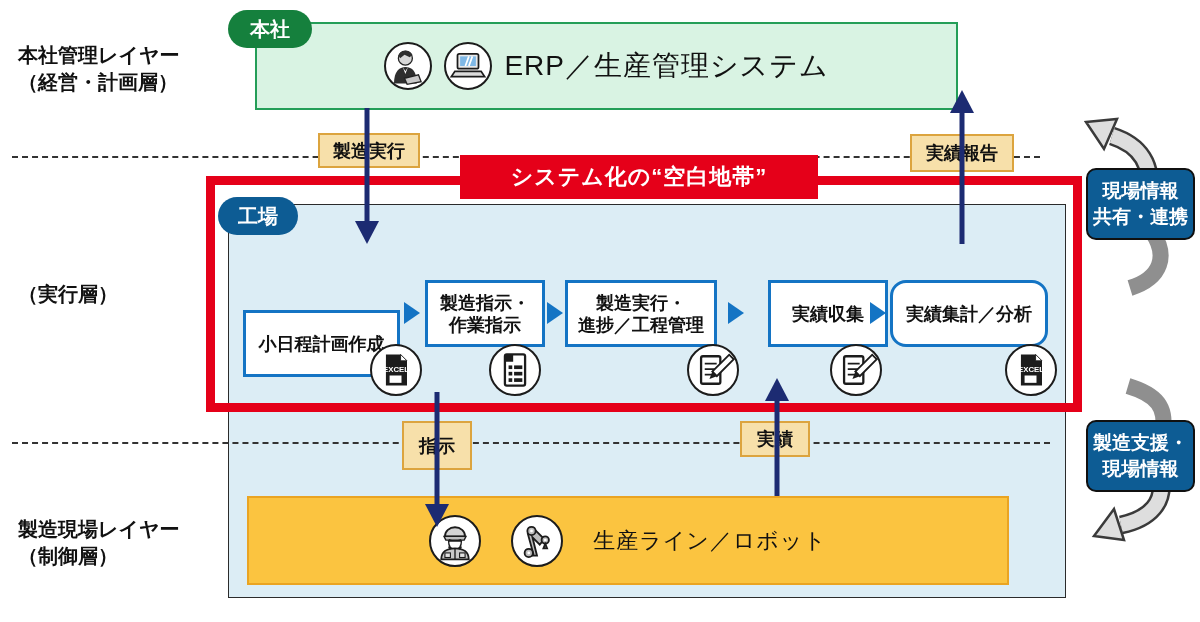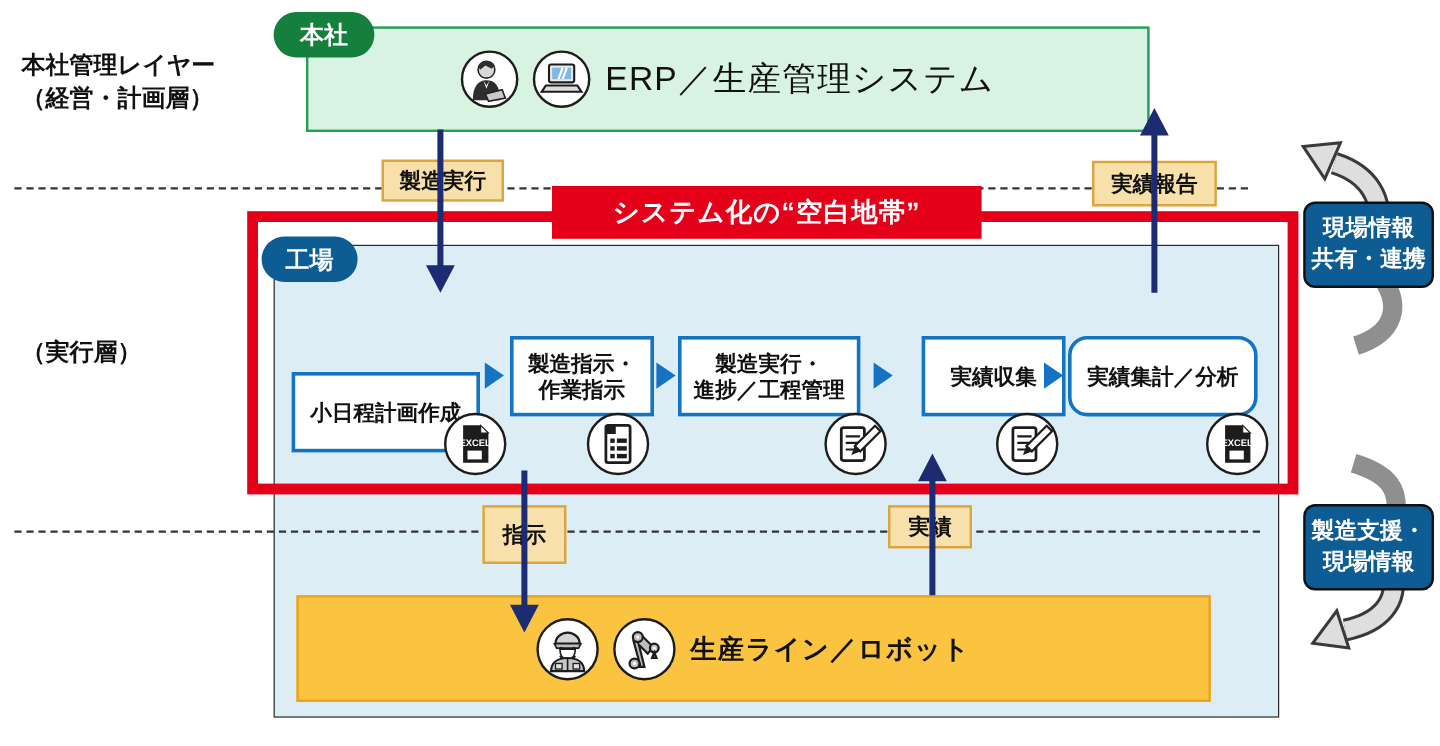--- a/index.html
+++ b/index.html
@@ -38,21 +38,21 @@
   .icon-circle{width:48px;height:48px;border-radius:50%;background:#fff;border:2.5px solid #1c1c1c;
                box-sizing:border-box;display:flex;align-items:center;justify-content:center;flex:0 0 auto;}
   .icon-circle.big{width:52px;height:52px;}
   .icon-abs{position:absolute;z-index:6;}
   
   .tan-label{position:absolute;background:#f7e0aa;border:2px solid #dca43e;box-sizing:border-box;
              display:flex;align-items:center;justify-content:center;font-size:18px;font-weight:bold;z-index:8;}
   
   .orange-box{position:absolute;left:247px;top:496px;width:762px;height:89px;background:#fbc440;
               border:2px solid #eaa422;box-sizing:border-box;z-index:3;
-              display:flex;align-items:center;justify-content:center;gap:12px;font-weight:bold;}
+              display:flex;align-items:center;justify-content:center;gap:30px;}
   .floor-text{font-size:22px;letter-spacing:1px;}
   
   .side-note{position:absolute;left:1086px;width:109px;height:72px;background:#0d5c94;border:2px solid #101010;
              border-radius:10px;box-sizing:border-box;color:#fff;font-weight:bold;font-size:19px;line-height:26px;
              display:flex;flex-direction:column;align-items:center;justify-content:center;z-index:10;text-align:center;}
   svg.overlay{position:absolute;left:0;top:0;z-index:9;pointer-events:none;}
   svg.cycles{position:absolute;left:0;top:0;z-index:1;pointer-events:none;}
 </style>
 </head>
 <body>
@@ -78,20 +78,24 @@
 
   <div class="dashed" style="left:12px;top:156px;width:1028px;"></div>
   <div class="dashed" style="left:12px;top:442px;width:1038px;"></div>
 
   <div class="layer-label" style="top:42px;">
     <div>本社管理レイヤー</div>
     <div>（経営・計画層）</div>
   </div>
   <div class="layer-label" style="top:281px;">
     <div>（実行層）</div>
+  </div>
+  <div class="layer-label" style="top:516px;">
+    <div>製造現場レイヤー</div>
+    <div>（制御層）</div>
   </div>
 
   <div class="green-box">
     <span class="icon-circle">
       <svg width="42" height="42" viewBox="0 0 48 48">
         <circle cx="21" cy="15" r="8" fill="#d8d8d8" stroke="#222" stroke-width="1.5"></circle>
         <path d="M13 12 a9 9 0 0 1 16 -1 l-3 3 -6 -3 -5 4 z" fill="#2e2e2e"></path>
         <path d="M8 44 C8 30 14 25 21 25 C29 25 34 30 34 44 Z" fill="#2e2e2e"></path>
         <path d="M18 25 l3 5 3 -5 -3 8 z" fill="#fff"></path>
         <path d="M20 38 l16 -4 3 8 -16 3 z" fill="#c9c9c9" stroke="#222" stroke-width="1.5"></path>

